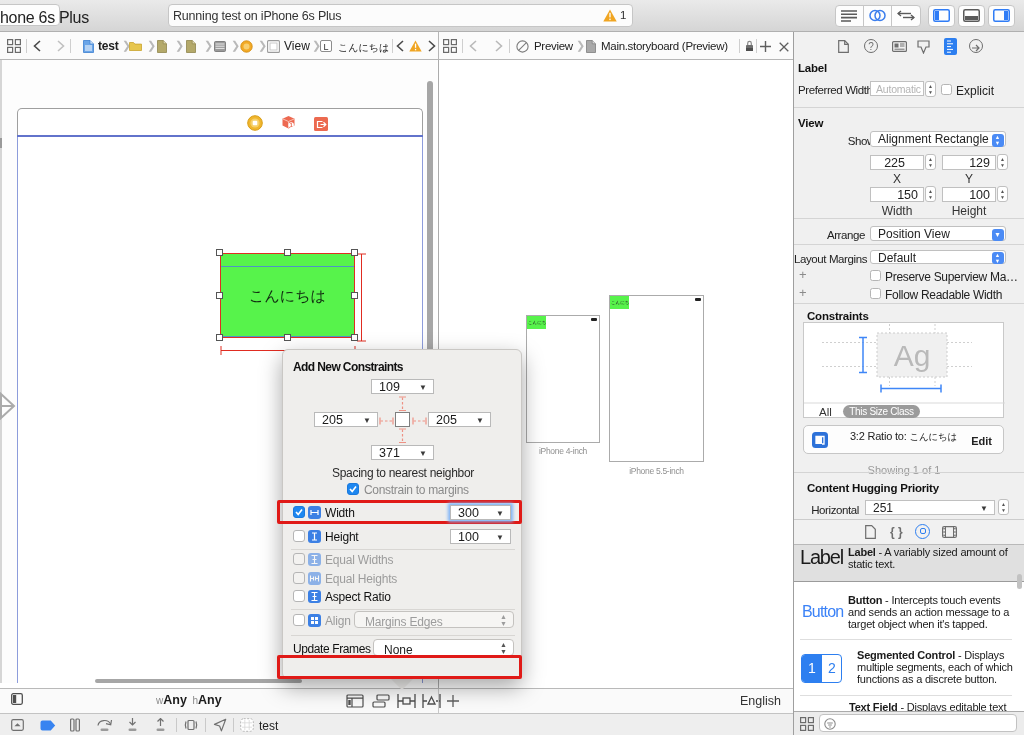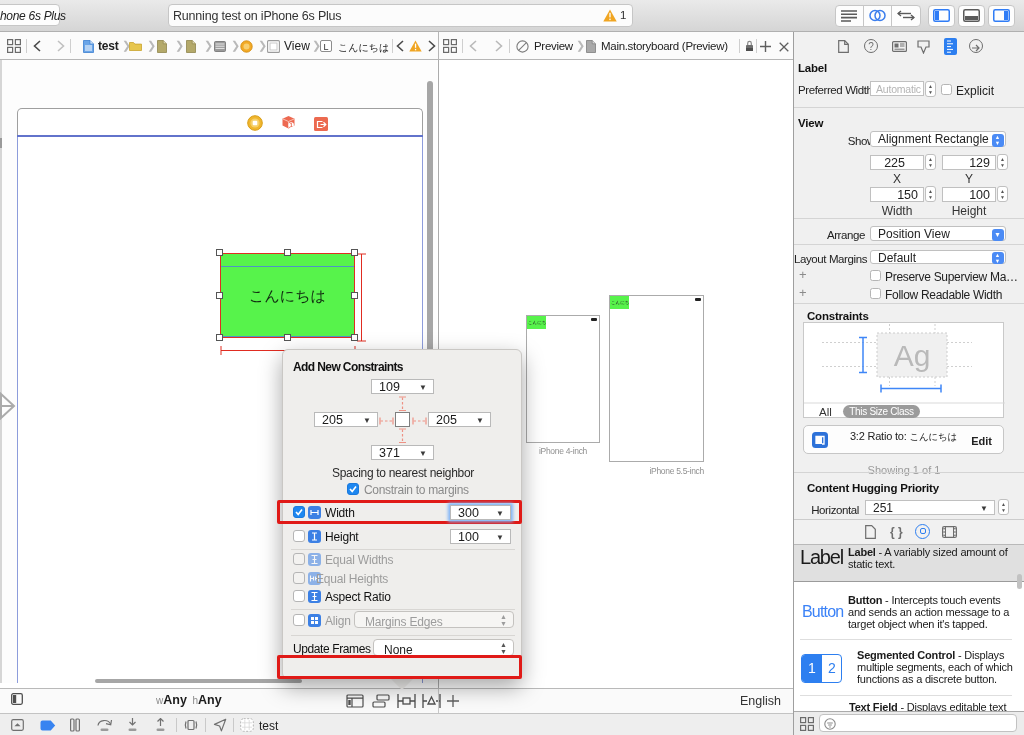--- a/index.html
+++ b/index.html
@@ -44,21 +44,21 @@
 .stepper:before { content:"▲"; position:absolute; top:1px; left:2px; font-size:5px; color:#555; }
 .stepper:after { content:"▼"; position:absolute; bottom:1px; left:2px; font-size:5px; color:#555; }
 .bluestep { position:absolute; background:#4b8bf5; border-radius:3px; }
 </style>
 </head>
 <body>
 <div id="app">
 
 <div id="toolbar" class="abs">
   <div class="abs tbtn" style="left:-40px; top:4px; width:100px; height:22px;"></div>
-  <div class="abs" style="left:0px; top:9px; font-size:12px; letter-spacing:-0.3px; color:#222;font-style:italic;">hone 6s Plus</div>
+  <div class="abs" style="left:0px; top:9px; font-size:16px; letter-spacing:-0.3px; color:#222;">hone 6s Plus</div>
   <div class="abs tbtn" style="left:168px; top:4px; width:465px; height:23px; background:#fcfcfc;"></div>
   <div class="abs" style="left:173px; top:9px; font-size:12.5px; letter-spacing:-0.2px; color:#333;">Running test on iPhone 6s Plus</div>
   <svg class="abs" style="left:603px; top:9px;" width="14" height="13" viewBox="0 0 14 13">
         <path d="M7 0.5 L13.7 12.5 H0.3 Z" fill="#f0a522"></path>
         <rect x="6.35" y="3.8" width="1.3" height="4.6" fill="#fff"></rect>
         <rect x="6.35" y="9.6" width="1.3" height="1.5" fill="#fff"></rect>
       </svg>
   <div class="abs" style="left:620px; top:9px; font-size:11.5px; color:#333;">1</div>
 
   <div class="abs tbtn" style="left:835px; top:5px; width:86px; height:22px;"></div>
@@ -324,21 +324,21 @@
     <div style="font-size:4.5px; color:#222; margin:4px 0 0 1px; white-space:nowrap;">こんにちは</div>
   </div>
   <div class="abs" style="left:151px; top:257.5px; width:6px; height:3px; background:#222; border-radius:1px;"></div>
   <div class="abs" style="left:86px; top:386px; width:74px; text-align:center; font-size:8.5px; letter-spacing:-0.3px; color:#909090;">iPhone 4-inch</div>
 
   <div class="abs" style="left:169px; top:235px; width:95px; height:167px; background:#fff; border:1px solid #ababab;"></div>
   <div class="abs" style="left:170px; top:236px; width:19px; height:13px; background:#57f34b; overflow:hidden;">
     <div style="font-size:4.5px; color:#222; margin:4px 0 0 1px; white-space:nowrap;">こんにちは</div>
   </div>
   <div class="abs" style="left:255px; top:238px; width:6px; height:3px; background:#222; border-radius:1px;"></div>
-  <div class="abs" style="left:169px; top:406px; width:95px; text-align:right; font-size:8.5px; letter-spacing:-0.3px; color:#909090;">iPhone 5.5-inch</div>
+  <div class="abs" style="left:169px; top:406px; width:95px; text-align:center; font-size:8.5px; letter-spacing:-0.3px; color:#909090;">iPhone 5.5-inch</div>
 </div>
 
 <div class="abs" style="left:437.5px; top:60px; width:1px; height:628px; background:#acacac;"></div>
 
 <div id="canvbar" class="abs">
   <svg class="abs" style="left:11px; top:4px;" width="12" height="12" viewBox="0 0 12 12">
     <rect x="0.7" y="0.7" width="10.6" height="10.6" rx="1.5" fill="none" stroke="#4f4f4f" stroke-width="1.3"></rect>
     <rect x="2" y="2" width="3.2" height="8" fill="#4f4f4f"></rect>
   </svg>
   <div class="abs" style="left:156px; top:4px; font-size:10px; color:#8b8b8b;">w<span style="font-size:12.5px; font-weight:bold; color:#1c1c1c;">Any</span>&nbsp;&nbsp;h<span style="font-size:12.5px; font-weight:bold; color:#1c1c1c;">Any</span></div>
@@ -492,21 +492,21 @@
     <rect width="13" height="13" rx="3" fill="#3c80e4"></rect>
     <path d="M6.5 2.5 v8 M3.5 2.5 h6 M3.5 10.5 h6 M4.5 6.5 h4" stroke="#fff" stroke-width="1.1" fill="none"></path>
   </svg>
   <div class="prow" style="left:42px; top:203px; color:#9c9c9c;">Equal Widths</div>
 
   <div class="cb" style="left:10px; top:222px; background:#f3f2f0;"></div>
   <svg class="abs" style="left:25px; top:222px; opacity:.55;" width="13" height="13" viewBox="0 0 13 13">
     <rect width="13" height="13" rx="3" fill="#3c80e4"></rect>
     <path d="M2.5 3.5 v6 M2.5 6.5 h3 M7.5 6.5 h3 M10.5 3.5 v6 M5.5 4.5 v4 M7.5 4.5 v4" stroke="#fff" stroke-width="1.1" fill="none"></path>
   </svg>
-  <div class="prow" style="left:33px; top:222px; color:#9c9c9c;">Equal Heights</div>
+  <div class="prow" style="left:42px; top:222px; color:#9c9c9c;">Equal Heights</div>
 
   <div class="cb" style="left:10px; top:240px;"></div>
   <svg class="abs" style="left:25px; top:240px;" width="13" height="13" viewBox="0 0 13 13">
     <rect width="13" height="13" rx="3" fill="#3c80e4"></rect>
     <path d="M6.5 2.5 v8 M3.5 2.5 h6 M3.5 10.5 h6 M4.5 6.5 h4" stroke="#fff" stroke-width="1.1" fill="none"></path>
   </svg>
   <div class="prow" style="left:42px; top:240px;">Aspect Ratio</div>
   <div class="psep" style="top:259px;"></div>
 
   <div class="cb" style="left:10px; top:264px;"></div>

